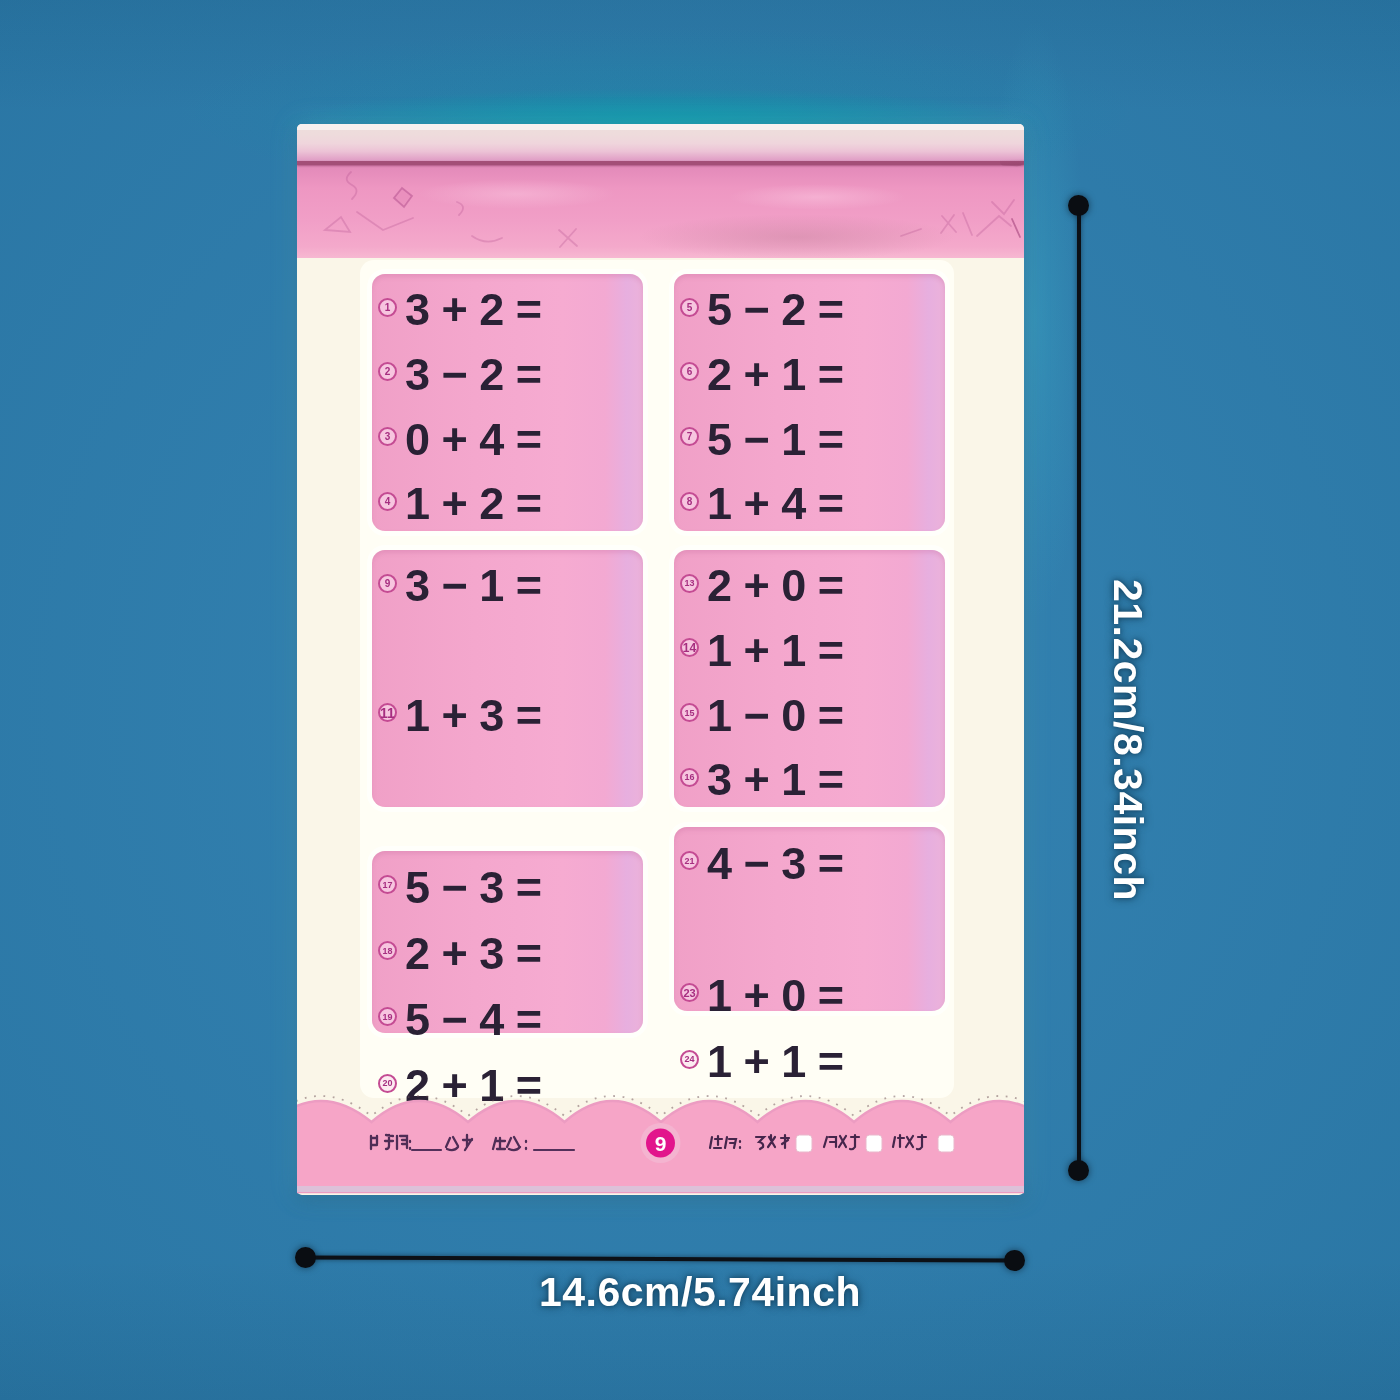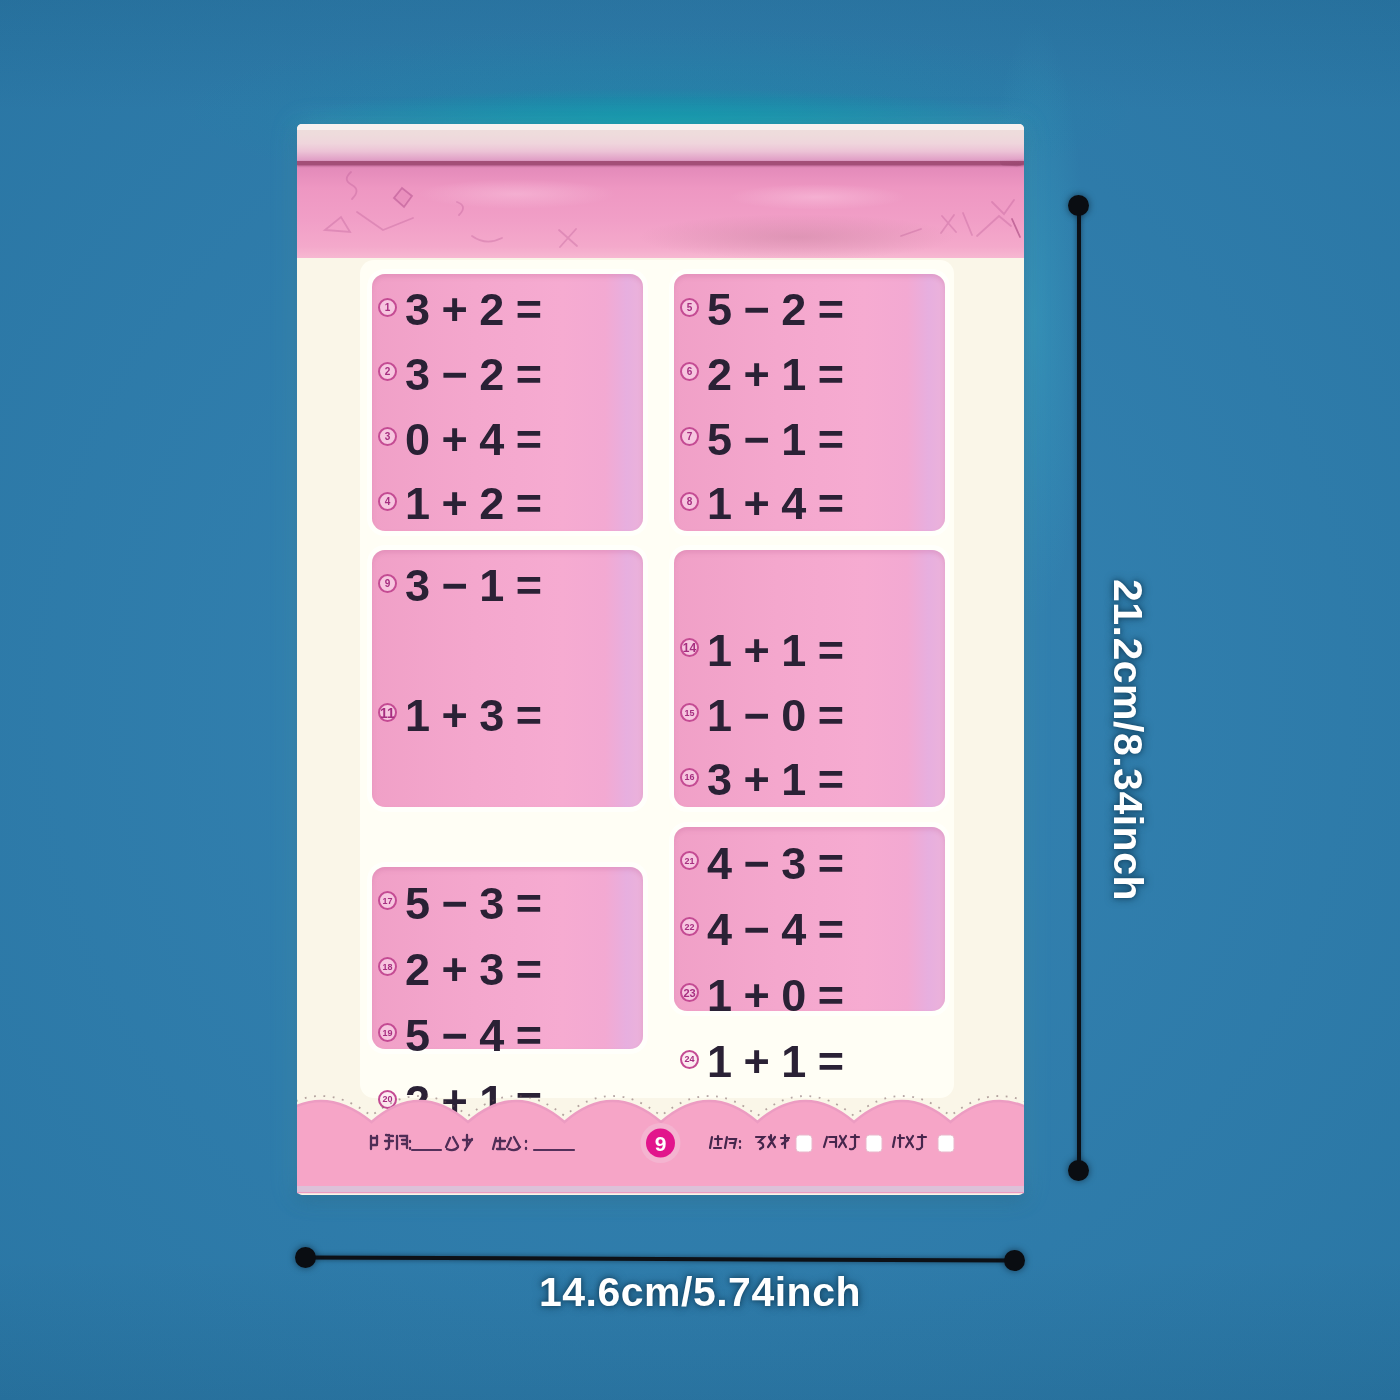--- a/index.html
+++ b/index.html
@@ -115,34 +115,38 @@
         <div class="row" style="top:33.0px">
           <span class="num" style="font-size:10px">9</span>
           <span class="eq">3 − 1 =</span>
         </div>
         <div class="row" style="top:162.6px">
           <span class="num" style="font-size:14px">11</span>
           <span class="eq">1 + 3 =</span>
         </div>
       </div>
     <div class="box" id="b4" style="left:377px;top:426px">
+        <div class="row" style="top:33.0px">
+          <span class="num" style="font-size:9px">13</span>
+          <span class="eq">2 + 0 =</span>
+        </div>
         <div class="row" style="top:97.8px">
           <span class="num" style="font-size:12px">14</span>
           <span class="eq">1 + 1 =</span>
         </div>
         <div class="row" style="top:162.6px">
           <span class="num" style="font-size:9px">15</span>
           <span class="eq">1 − 0 =</span>
         </div>
         <div class="row" style="top:227.4px">
           <span class="num" style="font-size:9px">16</span>
           <span class="eq">3 + 1 =</span>
         </div>
       </div>
-    <div class="box" id="b5" style="left:75px;top:743px;height:182px">
+    <div class="box" id="b5" style="left:75px;top:727px;height:182px">
         <div class="row" style="top:33.5px">
           <span class="num" style="font-size:9px">17</span>
           <span class="eq">5 − 3 =</span>
         </div>
         <div class="row" style="top:99.7px">
           <span class="num" style="font-size:9px">18</span>
           <span class="eq">2 + 3 =</span>
         </div>
         <div class="row" style="top:165.9px">
           <span class="num" style="font-size:9px">19</span>
@@ -150,24 +154,20 @@
         </div>
         <div class="row" style="top:232.1px">
           <span class="num" style="font-size:9px">20</span>
           <span class="eq">2 + 1 =</span>
         </div>
       </div>
     <div class="box" id="b6" style="left:377px;top:703px;height:184px">
         <div class="row" style="top:33.5px">
           <span class="num" style="font-size:9px">21</span>
           <span class="eq">4 − 3 =</span>
-        </div>
-        <div class="row" style="top:99.7px">
-          <span class="num" style="font-size:9px">22</span>
-          <span class="eq">4 − 4 =</span>
         </div>
         <div class="row" style="top:165.9px">
           <span class="num" style="font-size:11px">23</span>
           <span class="eq">1 + 0 =</span>
         </div>
         <div class="row" style="top:232.1px">
           <span class="num" style="font-size:9px">24</span>
           <span class="eq">1 + 1 =</span>
         </div>
       </div>

